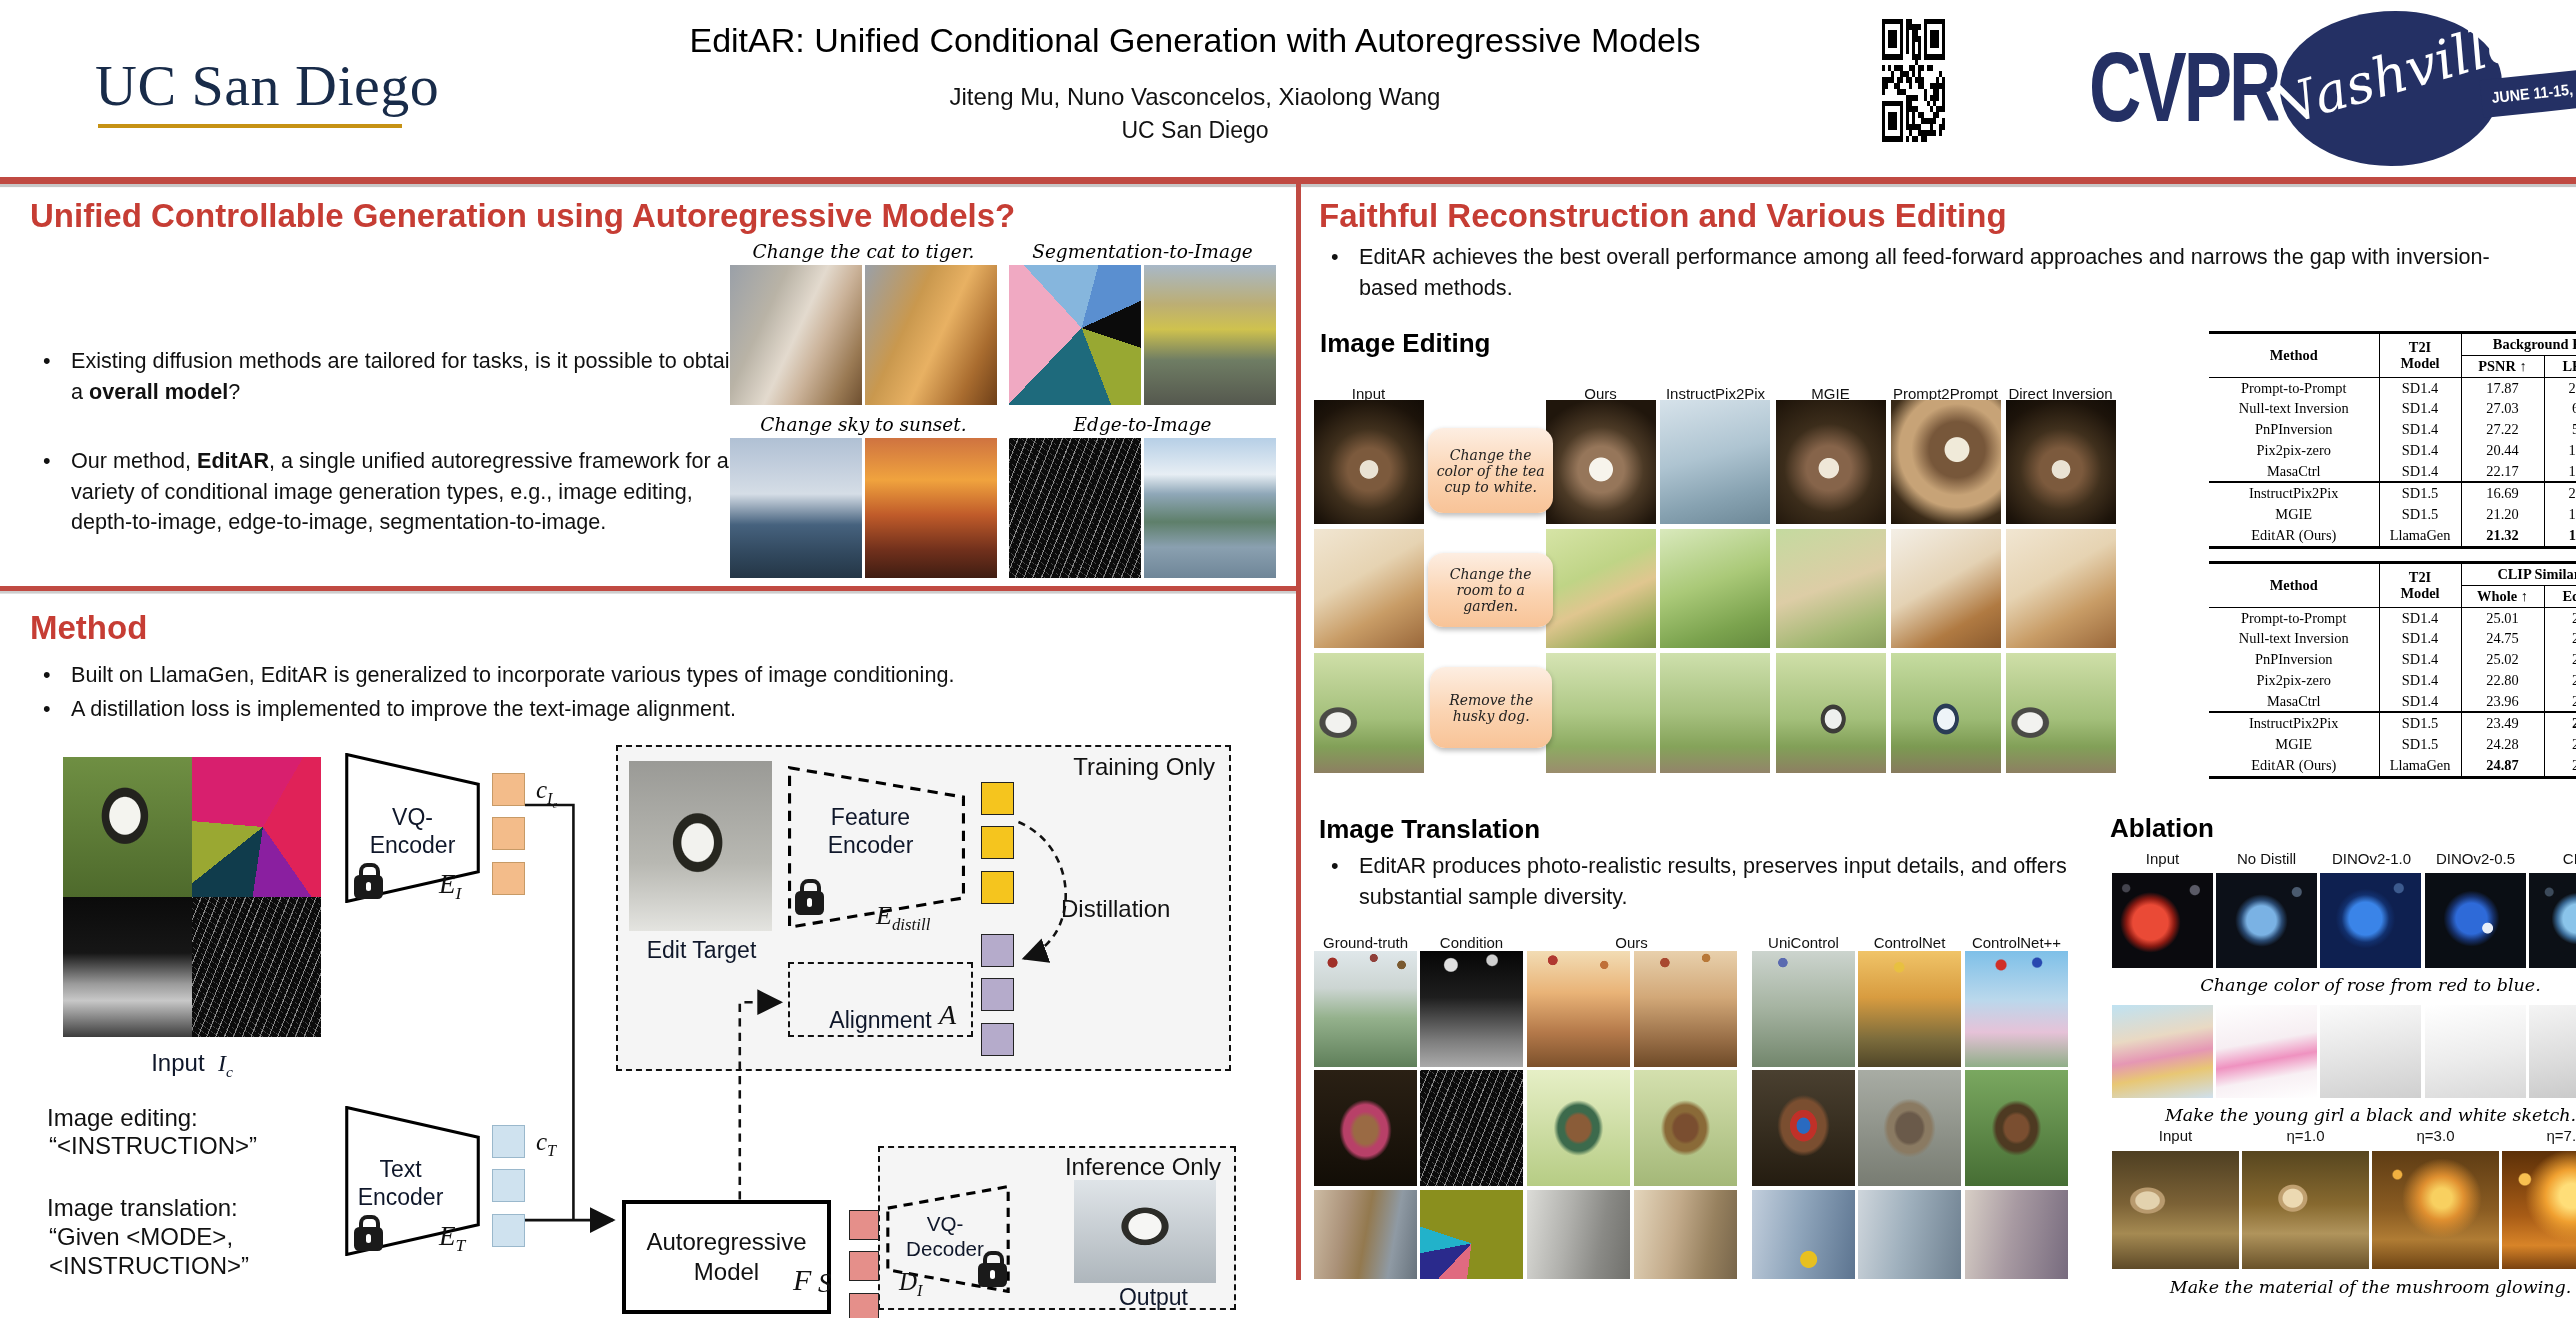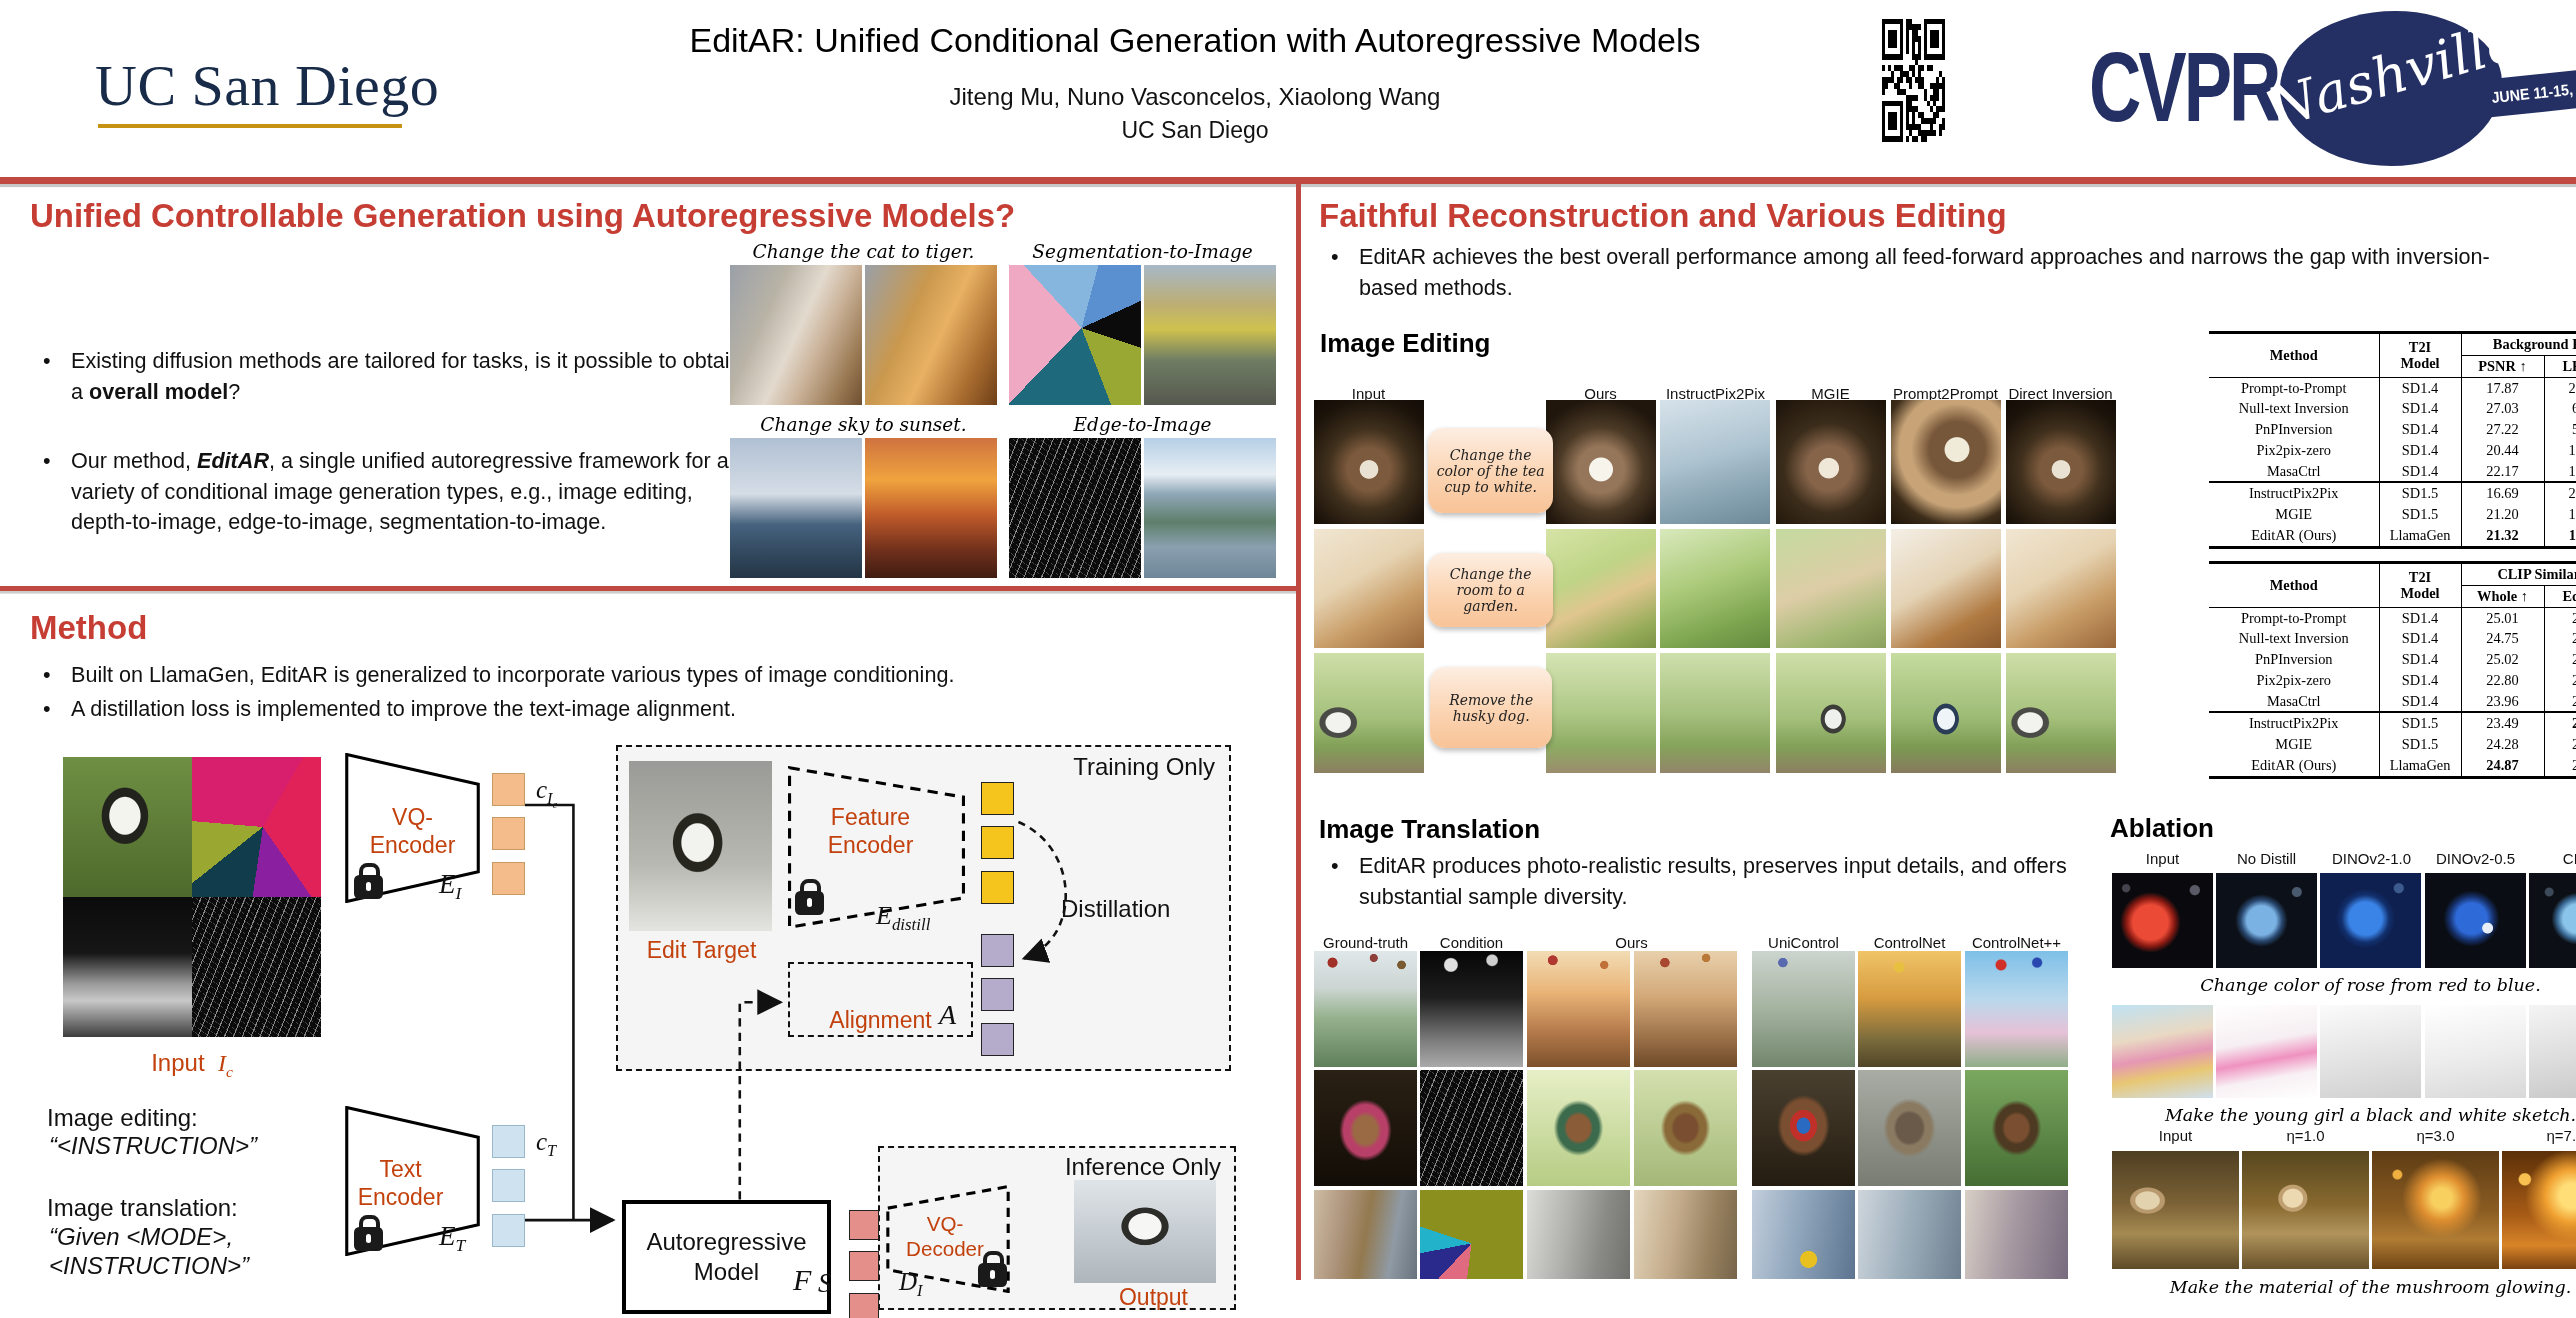--- a/index.html
+++ b/index.html
@@ -32,21 +32,21 @@
   .topbar{position:absolute;left:0;top:177px;width:2638px;height:6.7px;background:#C04A42;
           box-shadow:0 3.1px 0 rgba(130,130,130,.45)}
   .vdiv{position:absolute;left:1296px;top:184px;width:4.6px;height:1096px;background:#C04A42}
   .ldiv{position:absolute;left:0;top:586px;width:1296px;height:5.2px;background:#C04A42;
         box-shadow:0 2.6px 0 rgba(130,130,130,.4)}
   
   .sec-h{position:absolute;font-size:33px;font-weight:bold;color:#C63D34;white-space:nowrap}
   .sub-h{position:absolute;font-size:26px;font-weight:bold;color:#000}
   .bul{position:absolute;font-size:21.6px;line-height:1.42;padding-left:32px}
   .bul::before{content:"\2022";position:absolute;left:4.1px;top:0}
-  .b{font-weight:bold}.i{font-style:italic}
+  .b{font-weight:bold}.i{}
   .cap{position:absolute;font:italic 18.5px "DejaVu Serif",serif;text-align:center;color:#000}
   .acap{position:absolute;font:italic 17.5px "DejaVu Serif",serif;text-align:center;color:#000}
   .glabel{position:absolute;font-size:15px;text-align:center;color:#111;white-space:nowrap}
   .callout{position:absolute;border-radius:15.5px;padding:4.1px 5.2px;display:flex;align-items:center;
            justify-content:center;text-align:center;font:italic 14px "DejaVu Serif",serif;color:#222;
            background:linear-gradient(180deg,#fdeee2 0%,#fbd4b2 55%,#f8c397 100%);
            box-shadow:0 2.1px 5.2px rgba(0,0,0,.25)}
   
   .ph{position:absolute;background-color:#c9c9c9;background-size:cover}
   .edgeish{background-color:#0b0b0b !important;
@@ -112,21 +112,21 @@
   .img-mushroom-input{background-color:#6a522f;background-image:radial-gradient(ellipse at 28% 42%,#e3d2ae 0 9%,#b89a6e 10% 13%,transparent 14%),linear-gradient(180deg,#4e3f22 0%,#7c6236 45%,#a58a52 70%,#5e4a28)}
   .img-mushroom-eta1{background-color:#74582f;background-image:radial-gradient(ellipse at 40% 40%,#ecd9b2 0 9%,#c0a070 10% 13%,transparent 14%),linear-gradient(180deg,#57461f 0%,#87692f 45%,#b0945c 70%,#69522a)}
   .img-mushroom-eta3{background-color:#7a4e1a;background-image:radial-gradient(circle at 55% 40%,#f8d060 0 10%,#e09030 22%,transparent 40%),radial-gradient(circle at 20% 20%,#f0b040 0 3%,transparent 4%),linear-gradient(180deg,#5e3c14 0%,#8a5c22 50%,#b07c34 75%,#6e4414)}
   .img-mushroom-eta75{background-color:#703c0a;background-image:radial-gradient(circle at 55% 38%,#ffde78 0 12%,#f0a030 26%,transparent 46%),radial-gradient(circle at 18% 24%,#f8c050 0 4%,transparent 5%),radial-gradient(circle at 82% 60%,#f0a840 0 4%,transparent 5%),linear-gradient(180deg,#5c3008 0%,#a85c16 55%,#d88428 80%,#7a4210)}
   
   .dashbox{position:absolute;border:2.6px dashed #111;background:#f5f5f5}
   .alignbox{position:absolute;border:2.6px dashed #111;display:flex;align-items:flex-end;justify-content:center}
   .arbox{position:absolute;border:4.1px solid #000;background:#fff;display:flex;flex-direction:column;
          align-items:center;justify-content:center;font-size:24px;line-height:1.25}
   .dlabel{position:absolute;font-size:24px;color:#111}
-  .dsmall{position:absolute;font-size:23px;color:#c2410c;text-align:center;line-height:1.2}
+  .dsmall{position:absolute;font-size:23px;color:#0f172a;text-align:center;line-height:1.2}
   .math{font-family:"Liberation Serif",serif;font-style:italic}
   .math sub{font-size:65%}
   .tok{position:absolute;display:flex;flex-direction:column;gap:11.3px}
   .tok i{display:block;width:31px;height:31px;border:1px solid rgba(0,0,0,.3)}
   .tok.orange i{background:#f3bc8a;border-color:#c79a66}
   .tok.blue i{background:#cfe2ef;border-color:#9ab8cc}
   .tok.yellow i{background:#f5c51e;border:1.5px solid #222}
   .tok.purple i{background:#b5abcb;border:1.5px solid #222}
   .tok.pink i{width:28px;height:28px;background:#e58f8a;border:1.5px solid #222}
   .lock{position:absolute;width:29px;height:24px;background:#1a1a1a;border-radius:5.2px;z-index:5}

